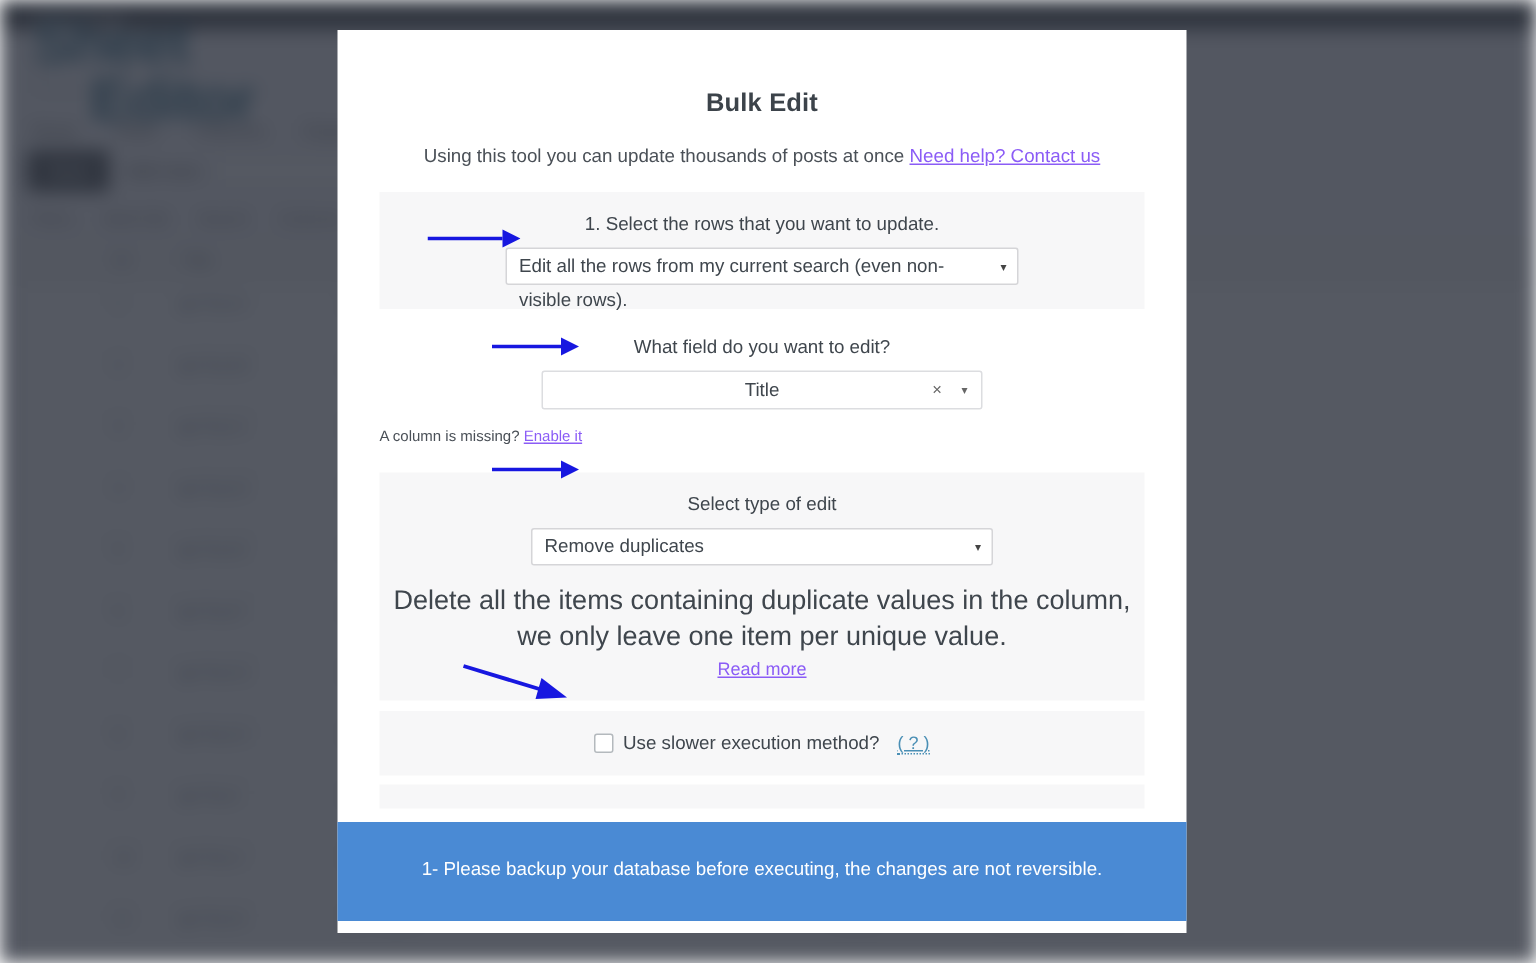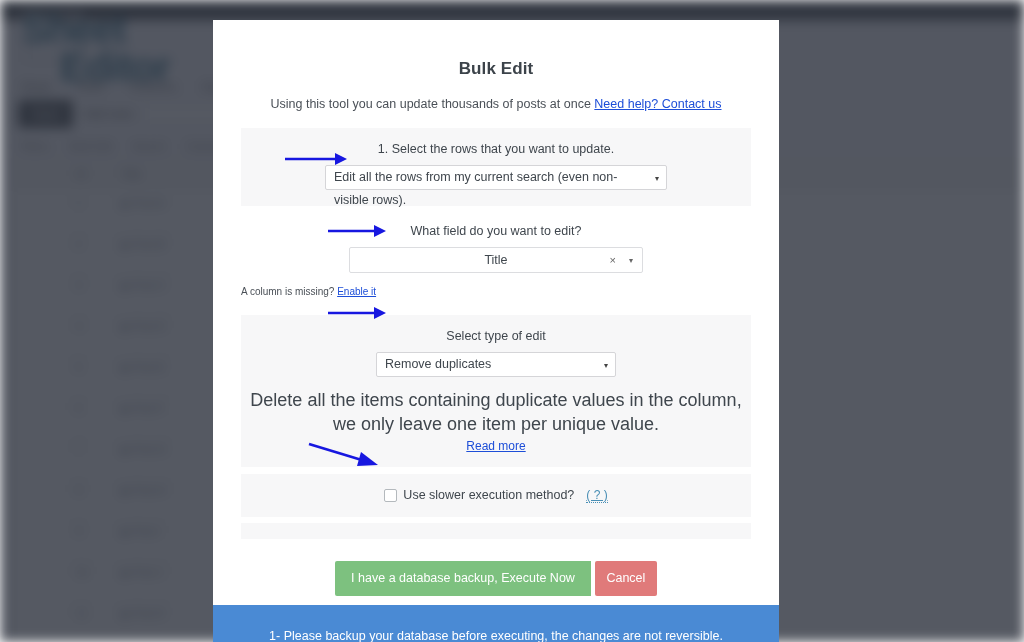--- a/index.html
+++ b/index.html
@@ -73,35 +73,35 @@
   #bg-table .dot { display:inline-block; width:7px; height:7px; border-radius:50%;
     background:#7a818c; margin-right:5px; vertical-align: middle; }
   #bg-shade {
     position: absolute; inset: 0;
     background: rgba(48,53,63,0.82);
   }
 
   
   #modal {
     position: absolute;
-    left: 213px; top: 20px; width: 566px; height: 602px;
+    left: 225px; top: 20px; width: 566px; height: 602px;
     background: #ffffff;
     z-index: 10;
   }
   #modal-inner { padding: 0 28px; }
   .modal-title {
     text-align: center; font-size: 17px; font-weight: bold;
     color: #3c434a; padding-top: 39px; letter-spacing: 0.1px;
   }
   .modal-sub {
     text-align: center; font-size: 12.5px; color: #4a5057;
     margin-top: 18px;
   }
   .modal-sub a, .link {
-    color: #1d4ed8; 
+    color: #8b5cf6; 
   }
 
   .panel {
     background: #f7f7f8;
     margin-top: 0;
     padding: 14px 0 16px;
   }
   .panel.white { background: #ffffff; }
   .panel-label {
     text-align: center; font-size: 12.5px; color: #3f464d; margin-bottom: 9px;
@@ -123,21 +123,21 @@
     border-radius: 2px;
     position: relative;
     cursor: pointer;
   }
   .sel-wrap { position: relative; display: inline-block; }
   .sel-caret {
     position: absolute; right: 8px; top: 50%; transform: translateY(-50%);
     font-size: 8px; color: #444; pointer-events: none;
   }
   #rows-select { width: 342px; text-align: left; padding-left: 8px; }
-  #type-select { width: 240px; text-align: left; padding-left: 8px; }
+  #type-select { width: 308px; text-align: left; padding-left: 8px; }
 
   .s2 {
     width: 294px; height: 26px; border: 1px solid #dcdde0; background: #fff;
     border-radius: 2px; position: relative; display: inline-block;
   }
   .s2-text {
     position: absolute; left: 0; right: 0; top: 0; line-height: 24px;
     text-align: center; font-size: 12.5px; color: #3f464d;
   }
   .s2-clear {
@@ -400,24 +400,20 @@
     <div class="panel" style="margin-top:7px;padding-top:14px;padding-bottom:14px;">
       <div class="chk-row">
         <span class="chkbox"></span>
         <span class="chk-label">Use slower execution method?</span>
         <a href="#" class="qmark">( ? )</a>
       </div>
     </div>
 
     <div class="spacer-panel"></div>
 
-    <div class="btn-row">
-      <button class="btn btn-exec">I have a database backup, Execute Now</button>
-      <button class="btn btn-cancel">Cancel</button>
-    </div>
 
     <div class="notice">
       <div>1- Please backup your database before executing, the changes are not reversible.</div>
 
     </div>
 
   </div>
 </div>
 
 <svg class="arrow" style="left:285px;top:150px;" width="62" height="18" viewBox="0 0 62 18">

